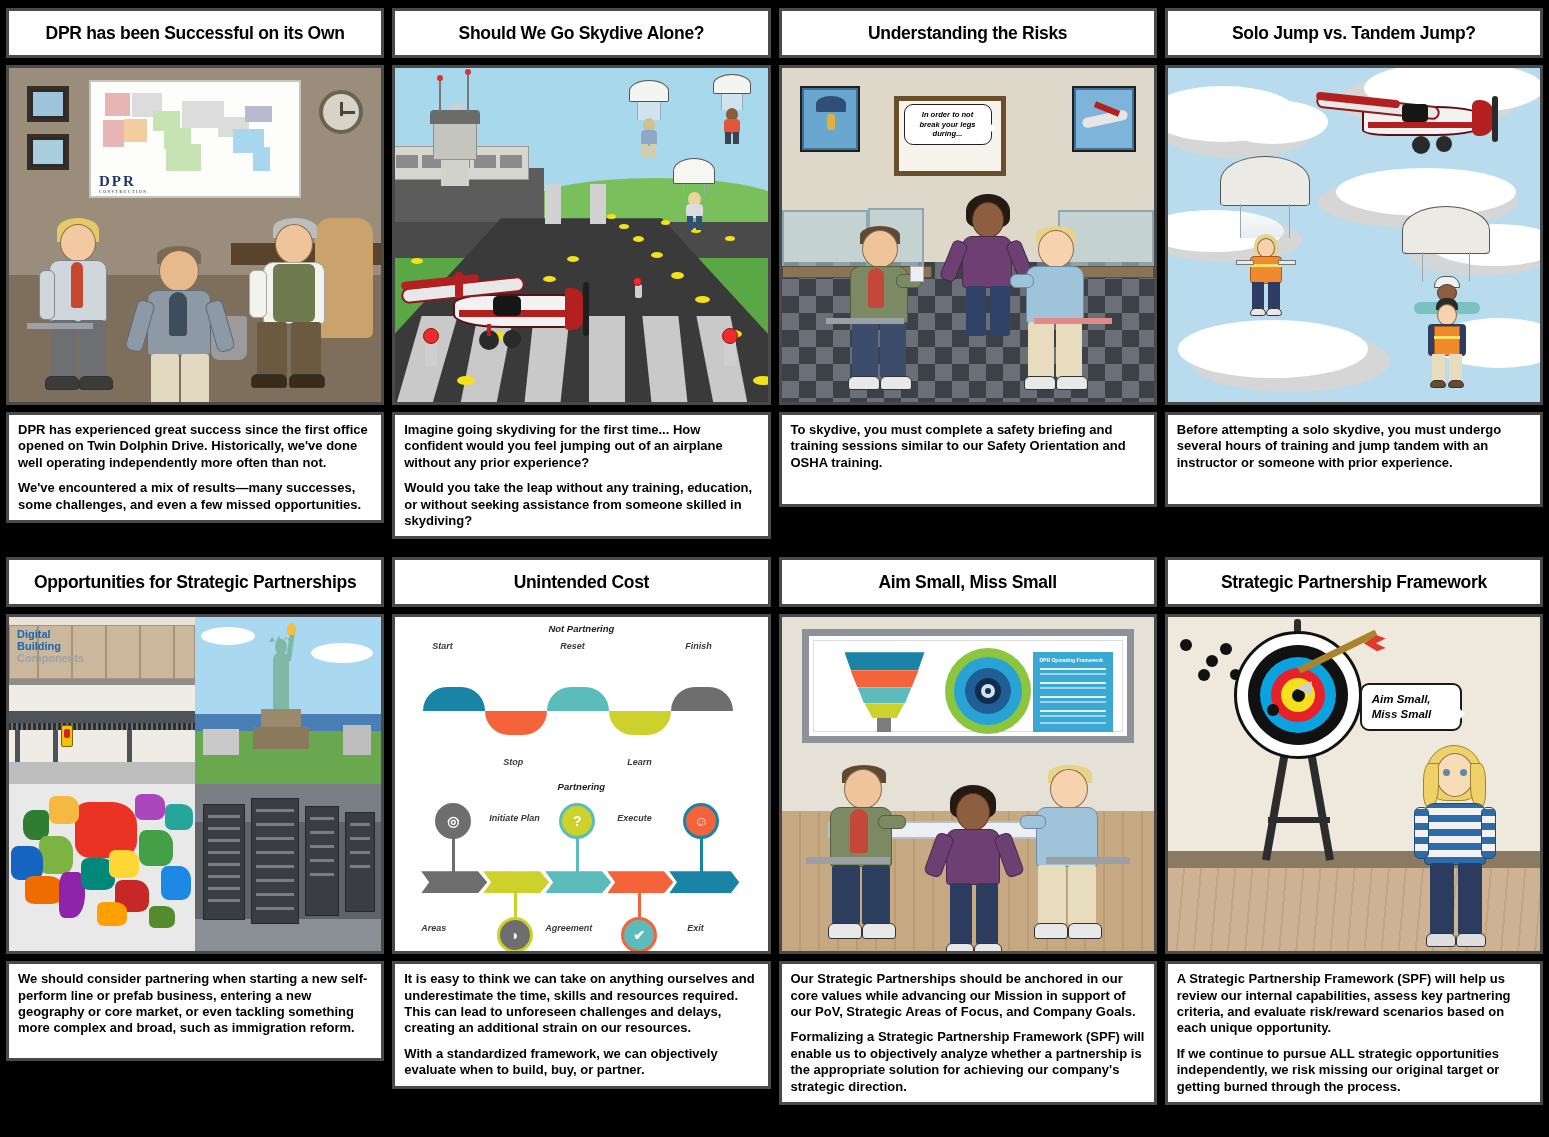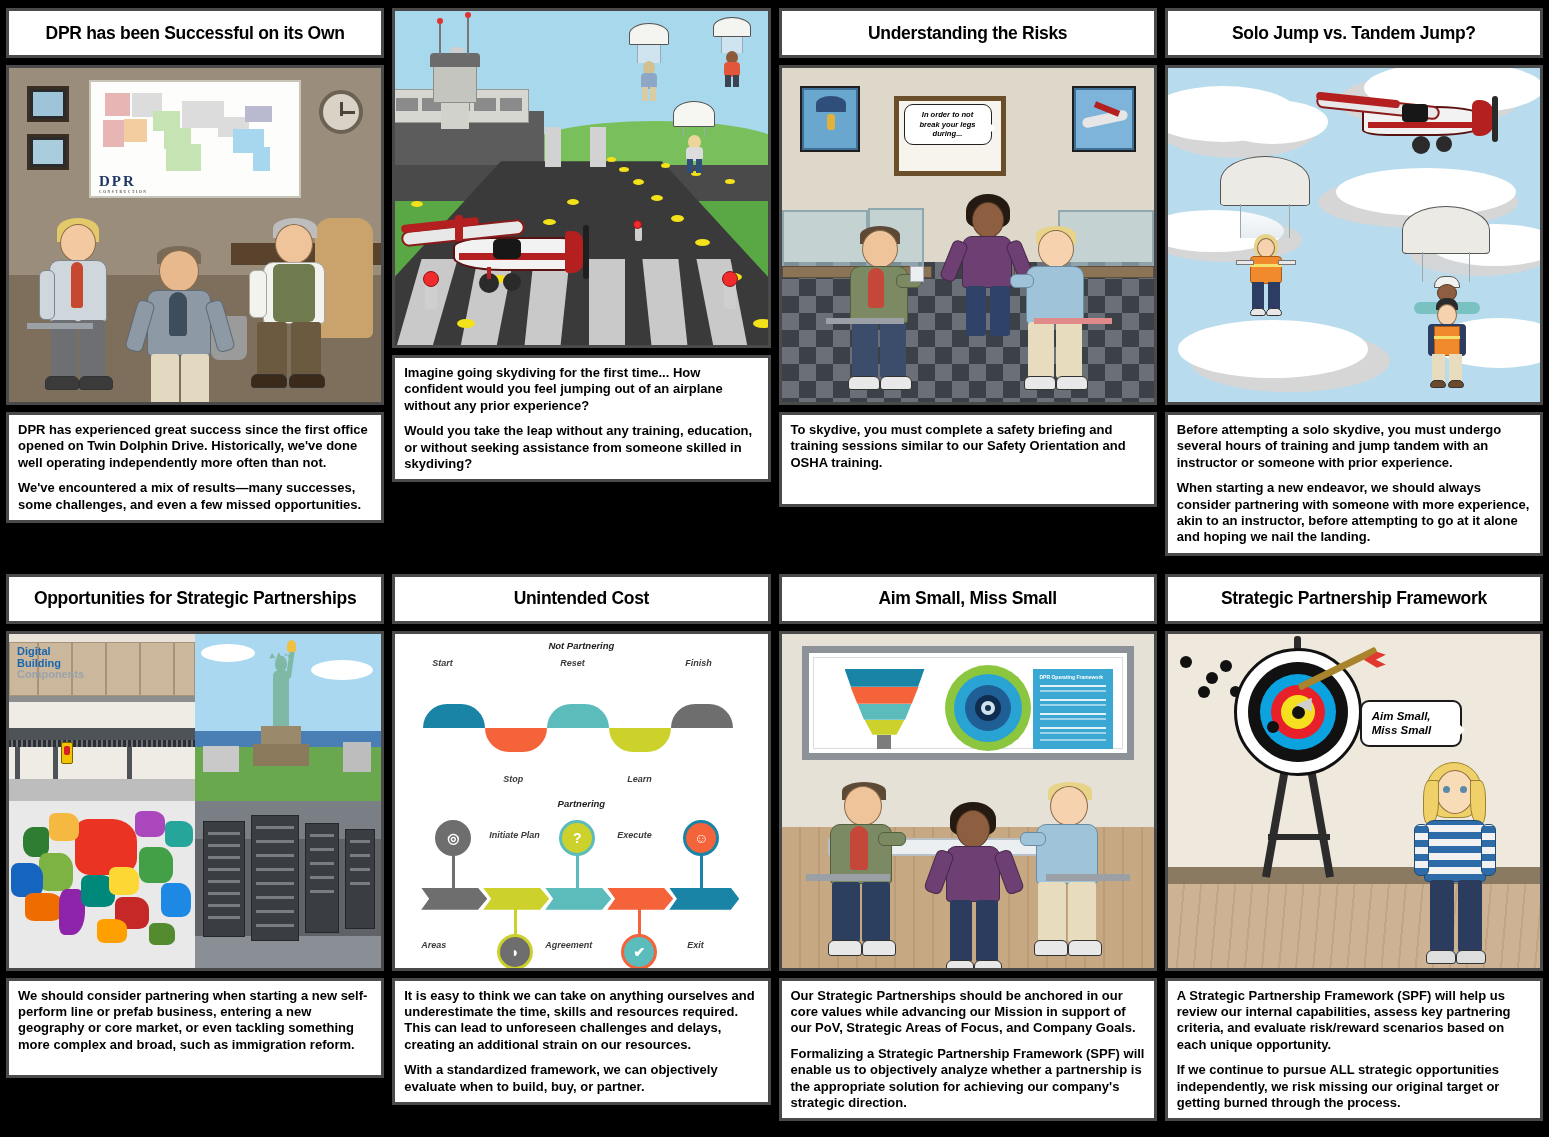--- a/index.html
+++ b/index.html
@@ -257,20 +257,23 @@
           <div class="shoe" style="left:38px;top:156px;width:36px;height:14px;background:#3b2a1a;"></div>
         </div>
       </div>
       <div class="caption cap-tall">
         <p>DPR has experienced great success since the first office opened on Twin Dolphin Drive. Historically, we've done well operating independently more often than not.</p>
         <p>We've encountered a mix of results—many successes, some challenges, and even a few missed opportunities.</p>
       </div>
     </div>
 
     <div class="cell">
+      <div class="title-box">
+        <span>Should We Go Skydive Alone?</span>
+      </div>
       <div class="art">
         <div class="p2-sky"></div>
           <div class="p2-grass"></div>
           <div class="p2-hill"></div>
         <div class="p2-apron"></div>
           <div class="p2-taxi"></div>
           <div class="p2-runway"></div>
 
         <div class="p2-term">
           <i style="left:8px;"></i>
@@ -505,21 +508,20 @@
           <div style="position:absolute;left:32px;top:120px;width:26px;height:30px;background:#f08a2c;border:1px solid #a85c18;"></div>
           <div style="position:absolute;left:32px;top:130px;width:26px;height:3px;background:#f4e06a;"></div>
           <div style="position:absolute;left:30px;top:148px;width:13px;height:28px;background:#e7dcbd;"></div>
           <div style="position:absolute;left:47px;top:148px;width:13px;height:28px;background:#e7dcbd;"></div>
           <div class="shoe" style="left:28px;top:174px;width:16px;height:8px;background:#6b4a2c;"></div>
           <div class="shoe" style="left:46px;top:174px;width:16px;height:8px;background:#6b4a2c;"></div>
         </div>
       </div>
       <div class="caption cap-tall">
         <p>Before attempting a solo skydive, you must undergo several hours of training and jump tandem with an instructor or someone with prior experience.</p>
-        <p>When starting a new endeavor, we should always consider partnering with someone with more experience, akin to an instructor, before attempting to go at it alone and hoping we nail the landing.</p>
       </div>
     </div>
   </div>
 
   <div class="row">
 
     <div class="cell">
       <div class="title-box">
         <span>Opportunities for Strategic Partnerships</span>
       </div>

